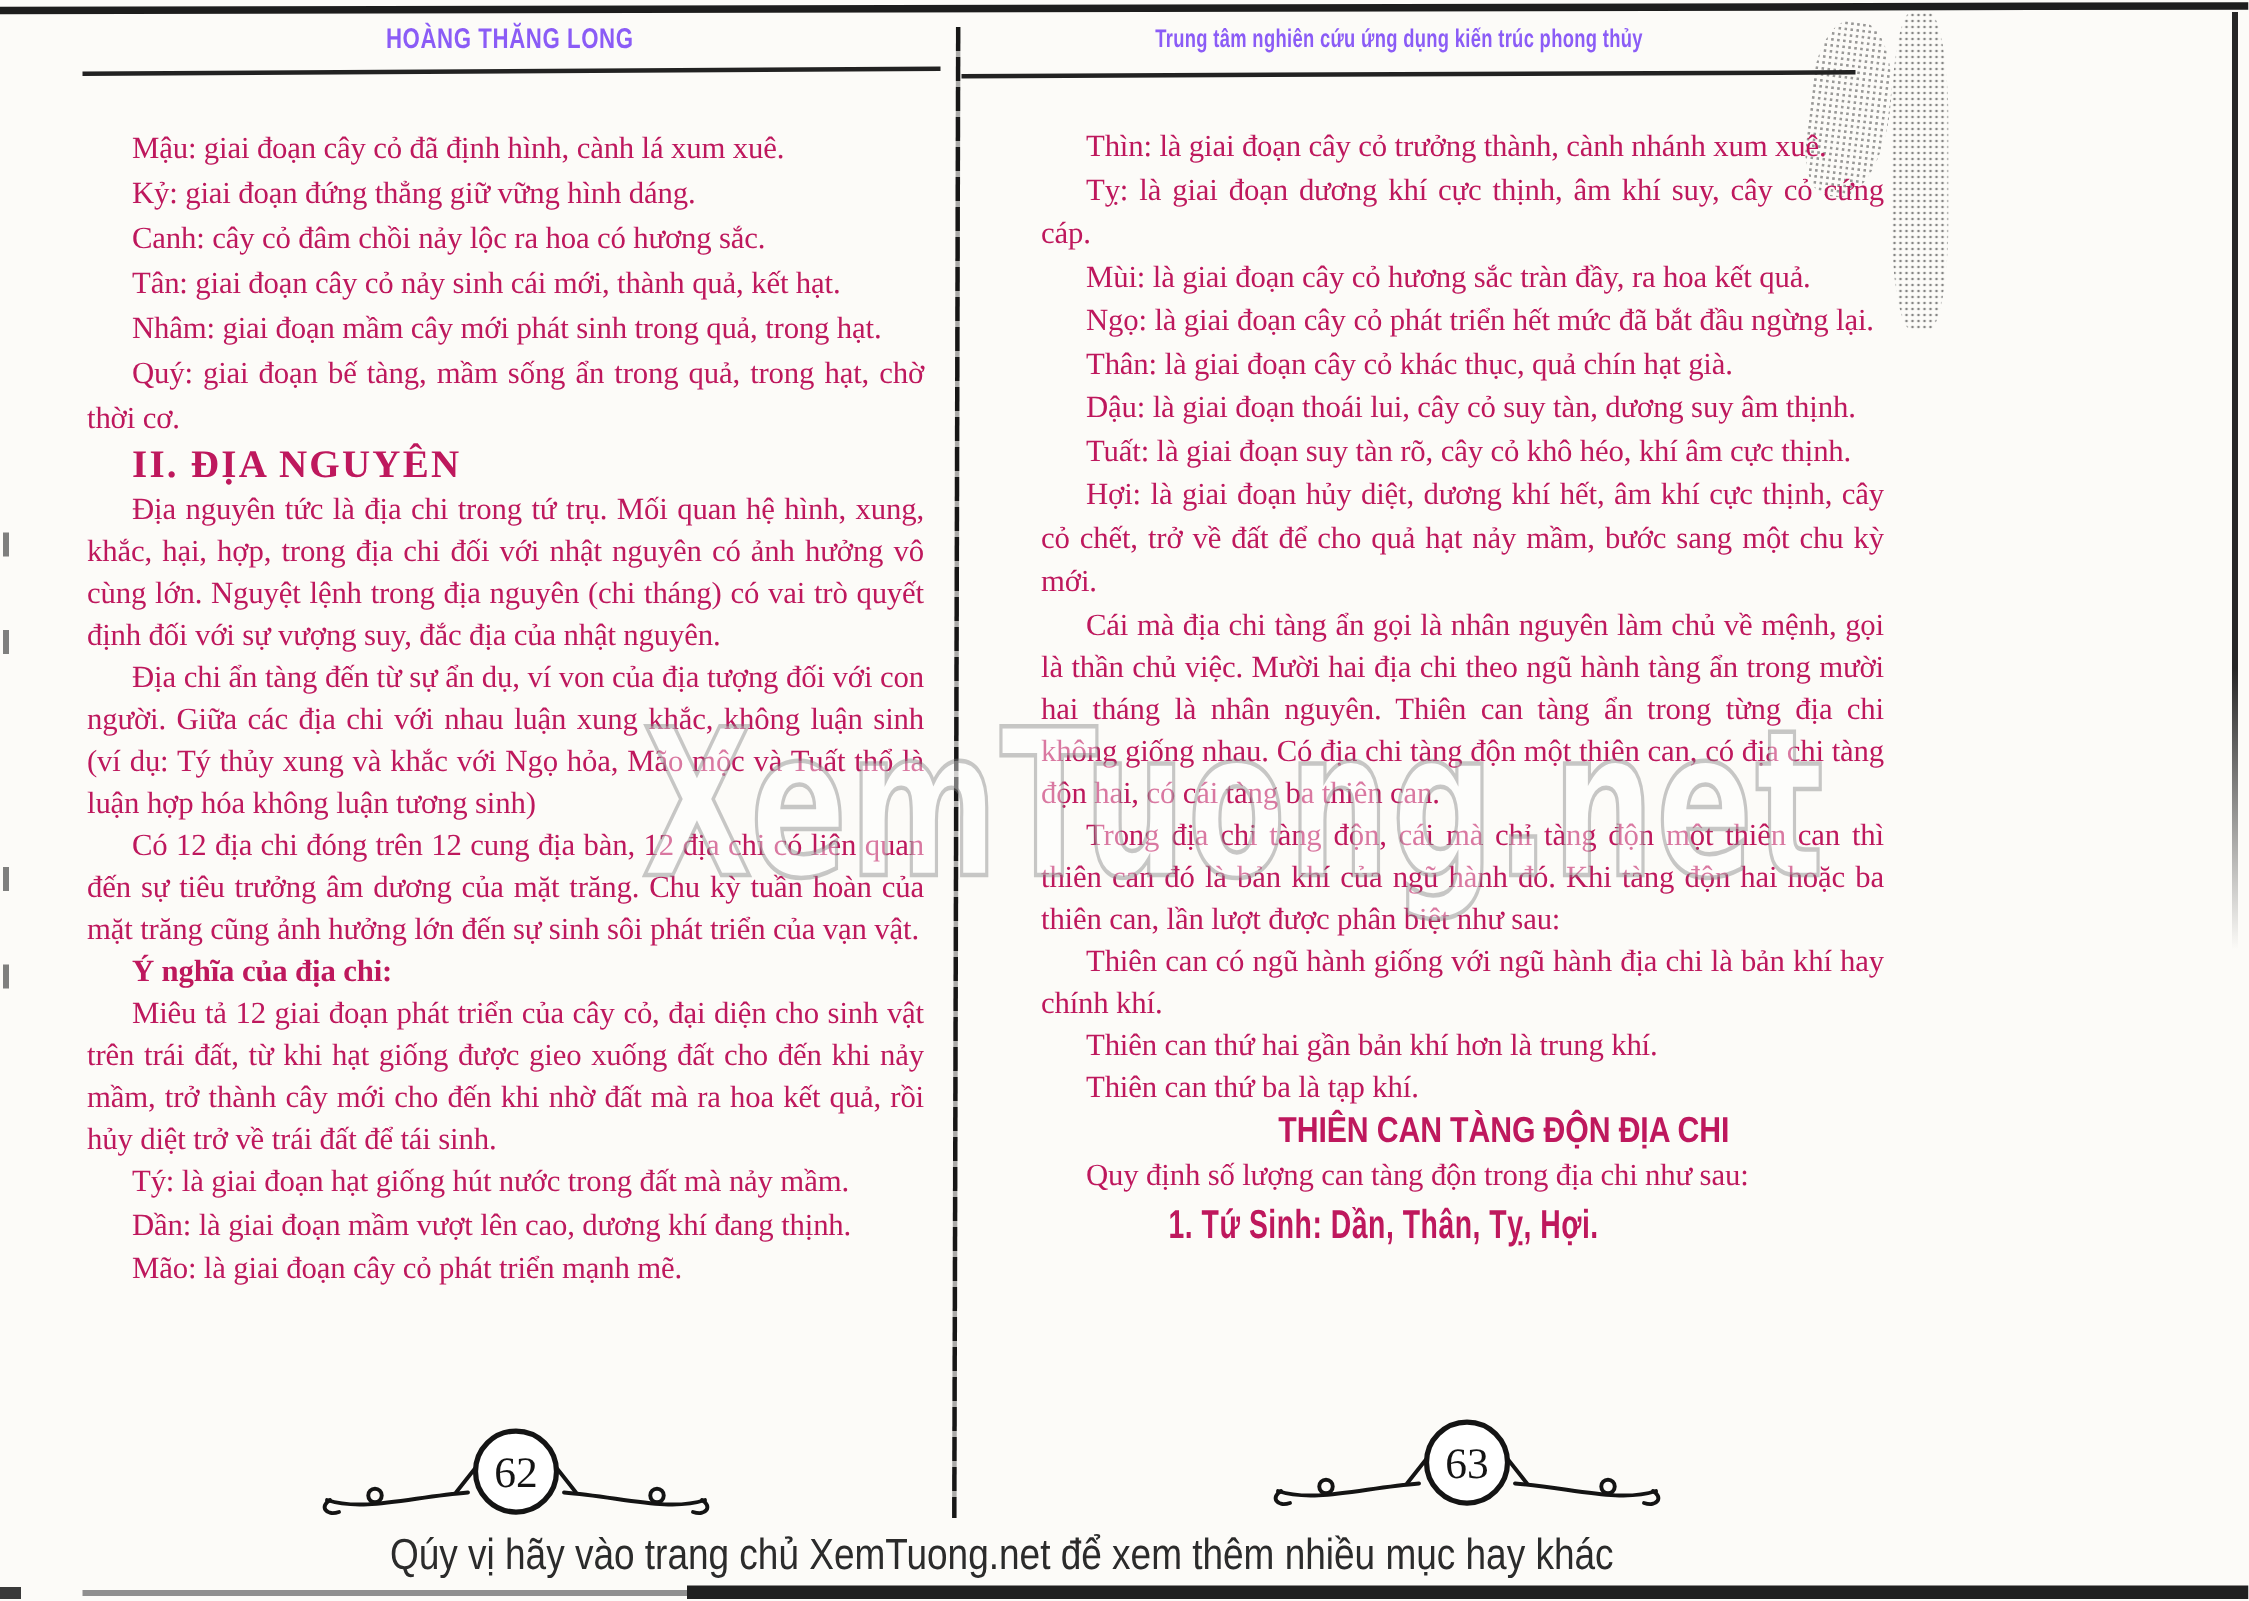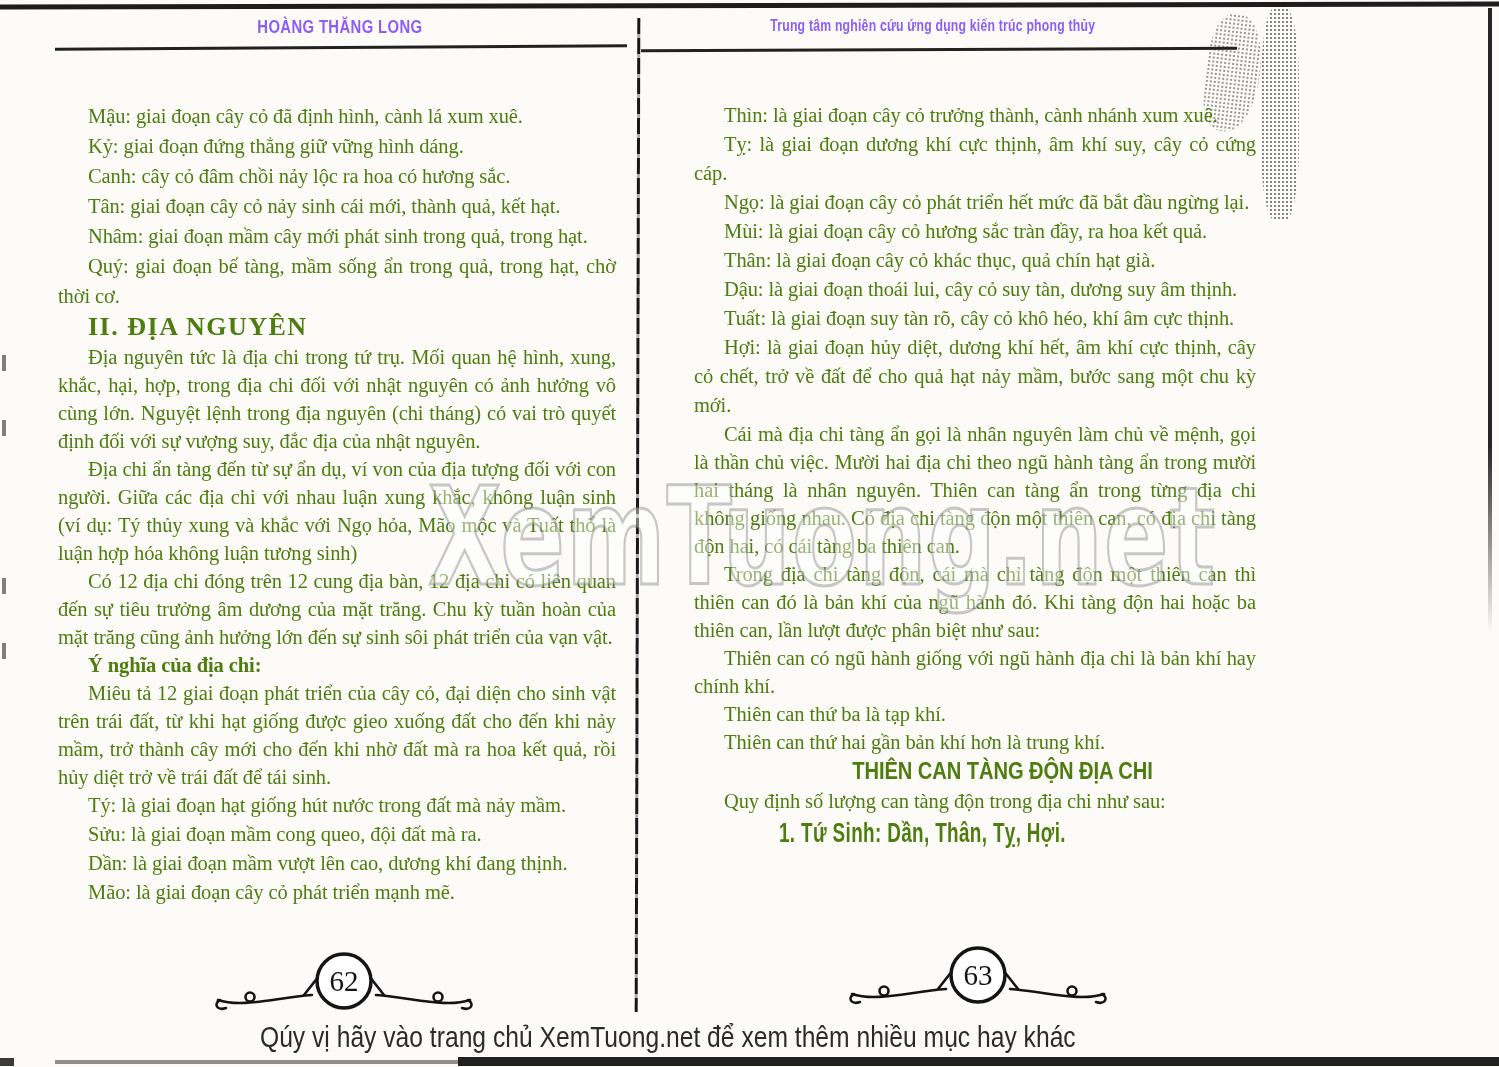--- a/index.html
+++ b/index.html
@@ -31,21 +31,21 @@
   .head-rule { position:absolute; height:3px; background:#222; }
   .hr-left  { left:55px;  top:46px; width:572px; transform:rotate(-0.35deg); }
   .hr-right { left:641px; top:48px; width:596px; transform:rotate(-0.25deg); }
 
   
   .gutter { position:absolute; left:636px; top:18px; width:3px; height:994px;
     background:repeating-linear-gradient(180deg, #171717 0 16px, rgba(23,23,23,.35) 16px 20px);
     transform:rotate(0.15deg); }
 
   
-  .page-col { position:absolute; top:101px; text-align:justify; font-size:20.5px; letter-spacing:-0.1px; color:#4d7c0f; }
+  .page-col { position:absolute; top:84px; text-align:justify; font-size:20.5px; letter-spacing:-0.1px; color:#be185d; }
   .col-left  { left:58px;  width:558px; }
   .col-right { left:694px; width:562px; }
   .page-col p { margin:0; text-indent:30px; }
   .lh30 { line-height:30px; }
   .lh29 { line-height:29px; }
   .para { line-height:28px; }
   .sec-head { font-weight:bold; font-size:26px; line-height:32px; letter-spacing:1.5px;
     text-indent:0; text-align:left; margin:16px 0 10px; }
   .sec-head-r { margin:22px 0 12px; }
   .bold { font-weight:bold; }
@@ -109,39 +109,38 @@
     <p class="lh30">Tân: giai đoạn cây cỏ nảy sinh cái mới, thành quả, kết hạt.</p>
     <p class="lh30">Nhâm: giai đoạn mầm cây mới phát sinh trong quả, trong hạt.</p>
     <p class="lh30">Quý: giai đoạn bế tàng, mầm sống ẩn trong quả, trong hạt, chờ thời cơ.</p>
     <p class="sec-head">II. ĐỊA NGUYÊN</p>
     <p class="para">Địa nguyên tức là địa chi trong tứ trụ. Mối quan hệ hình, xung, khắc, hại, hợp, trong địa chi đối với nhật nguyên có ảnh hưởng vô cùng lớn. Nguyệt lệnh trong địa nguyên (chi tháng) có vai trò quyết định đối với sự vượng suy, đắc địa của nhật nguyên.</p>
     <p class="para">Địa chi ẩn tàng đến từ sự ẩn dụ, ví von của địa tượng đối với con người. Giữa các địa chi với nhau luận xung khắc, không luận sinh (ví dụ: Tý thủy xung và khắc với Ngọ hỏa, Mão mộc và Tuất thổ là luận hợp hóa không luận tương sinh)</p>
     <p class="para">Có 12 địa chi đóng trên 12 cung địa bàn, 12 địa chi có liên quan đến sự tiêu trưởng âm dương của mặt trăng. Chu kỳ tuần hoàn của mặt trăng cũng ảnh hưởng lớn đến sự sinh sôi phát triển của vạn vật.</p>
     <p class="para bold">Ý nghĩa của địa chi:</p>
     <p class="para">Miêu tả 12 giai đoạn phát triển của cây cỏ, đại diện cho sinh vật trên trái đất, từ khi hạt giống được gieo xuống đất cho đến khi nảy mầm, trở thành cây mới cho đến khi nhờ đất mà ra hoa kết quả, rồi hủy diệt trở về trái đất để tái sinh.</p>
     <p class="lh29">Tý: là giai đoạn hạt giống hút nước trong đất mà nảy mầm.</p>
-    <p class="lh29">Sửu: là giai đoạn mầm cong queo, đội đất mà ra.</p>
     <p class="lh29">Dần: là giai đoạn mầm vượt lên cao, dương khí đang thịnh.</p>
     <p class="lh29">Mão: là giai đoạn cây cỏ phát triển mạnh mẽ.</p>
   </div>
 
   <div class="page-col col-right">
     <p class="lh29">Thìn: là giai đoạn cây cỏ trưởng thành, cành nhánh xum xuê.</p>
     <p class="lh29">Tỵ: là giai đoạn dương khí cực thịnh, âm khí suy, cây cỏ cứng cáp.</p>
+    <p class="lh29">Mùi: là giai đoạn cây cỏ hương sắc tràn đầy, ra hoa kết quả.</p>
     <p class="lh29">Ngọ: là giai đoạn cây cỏ phát triển hết mức đã bắt đầu ngừng lại.</p>
-    <p class="lh29">Mùi: là giai đoạn cây cỏ hương sắc tràn đầy, ra hoa kết quả.</p>
     <p class="lh29">Thân: là giai đoạn cây cỏ khác thục, quả chín hạt già.</p>
     <p class="lh29">Dậu: là giai đoạn thoái lui, cây cỏ suy tàn, dương suy âm thịnh.</p>
     <p class="lh29">Tuất: là giai đoạn suy tàn rõ, cây cỏ khô héo, khí âm cực thịnh.</p>
     <p class="lh29">Hợi: là giai đoạn hủy diệt, dương khí hết, âm khí cực thịnh, cây cỏ chết, trở về đất để cho quả hạt nảy mầm, bước sang một chu kỳ mới.</p>
     <p class="para">Cái mà địa chi tàng ẩn gọi là nhân nguyên làm chủ về mệnh, gọi là thần chủ việc. Mười hai địa chi theo ngũ hành tàng ẩn trong mười hai tháng là nhân nguyên. Thiên can tàng ẩn trong từng địa chi không giống nhau. Có địa chi tàng độn một thiên can, có địa chi tàng độn hai, có cái tàng ba thiên can.</p>
     <p class="para">Trong địa chi tàng độn, cái mà chỉ tàng độn một thiên can thì thiên can đó là bản khí của ngũ hành đó. Khi tàng độn hai hoặc ba thiên can, lần lượt được phân biệt như sau:</p>
     <p class="para">Thiên can có ngũ hành giống với ngũ hành địa chi là bản khí hay chính khí.</p>
+    <p class="para">Thiên can thứ hai gần bản khí hơn là trung khí.</p>
     <p class="para">Thiên can thứ ba là tạp khí.</p>
-    <p class="para">Thiên can thứ hai gần bản khí hơn là trung khí.</p>
     <p class="center-head">
       <span class="cond-84">THIÊN CAN TÀNG ĐỘN ĐỊA CHI</span>
     </p>
     <p class="lh30">Quy định số lượng can tàng độn trong địa chi như sau:</p>
     <p class="rule-item">
       <span class="cond-70">1. Tứ Sinh: Dần, Thân, Tỵ, Hợi.</span>
     </p>
   </div>
 
   <div class="watermark">XemTuong.net</div>

